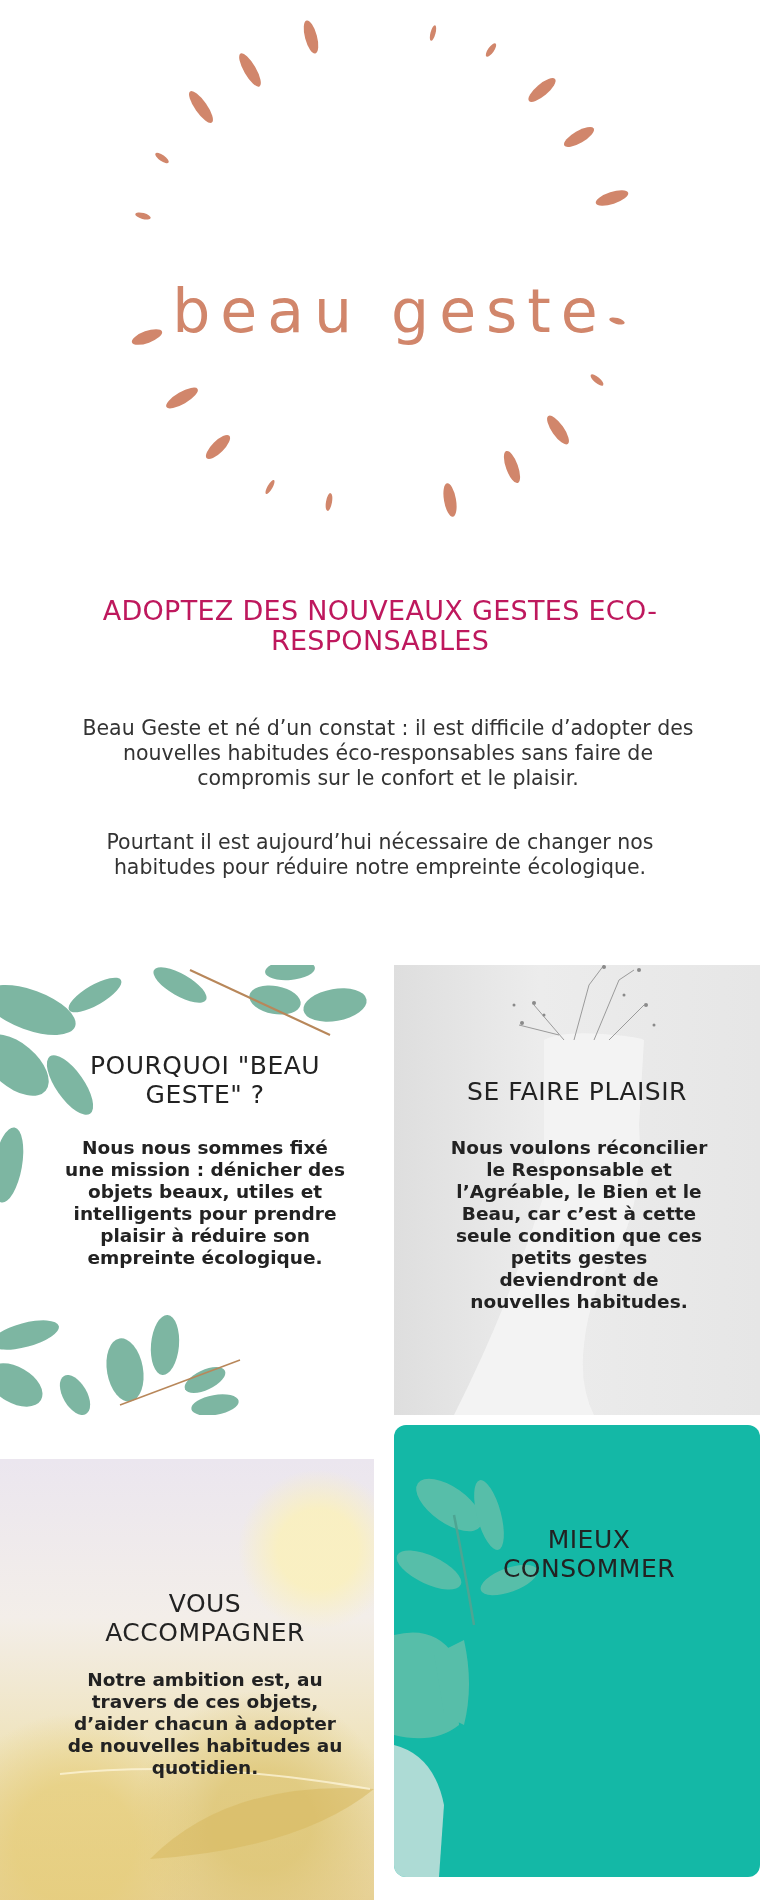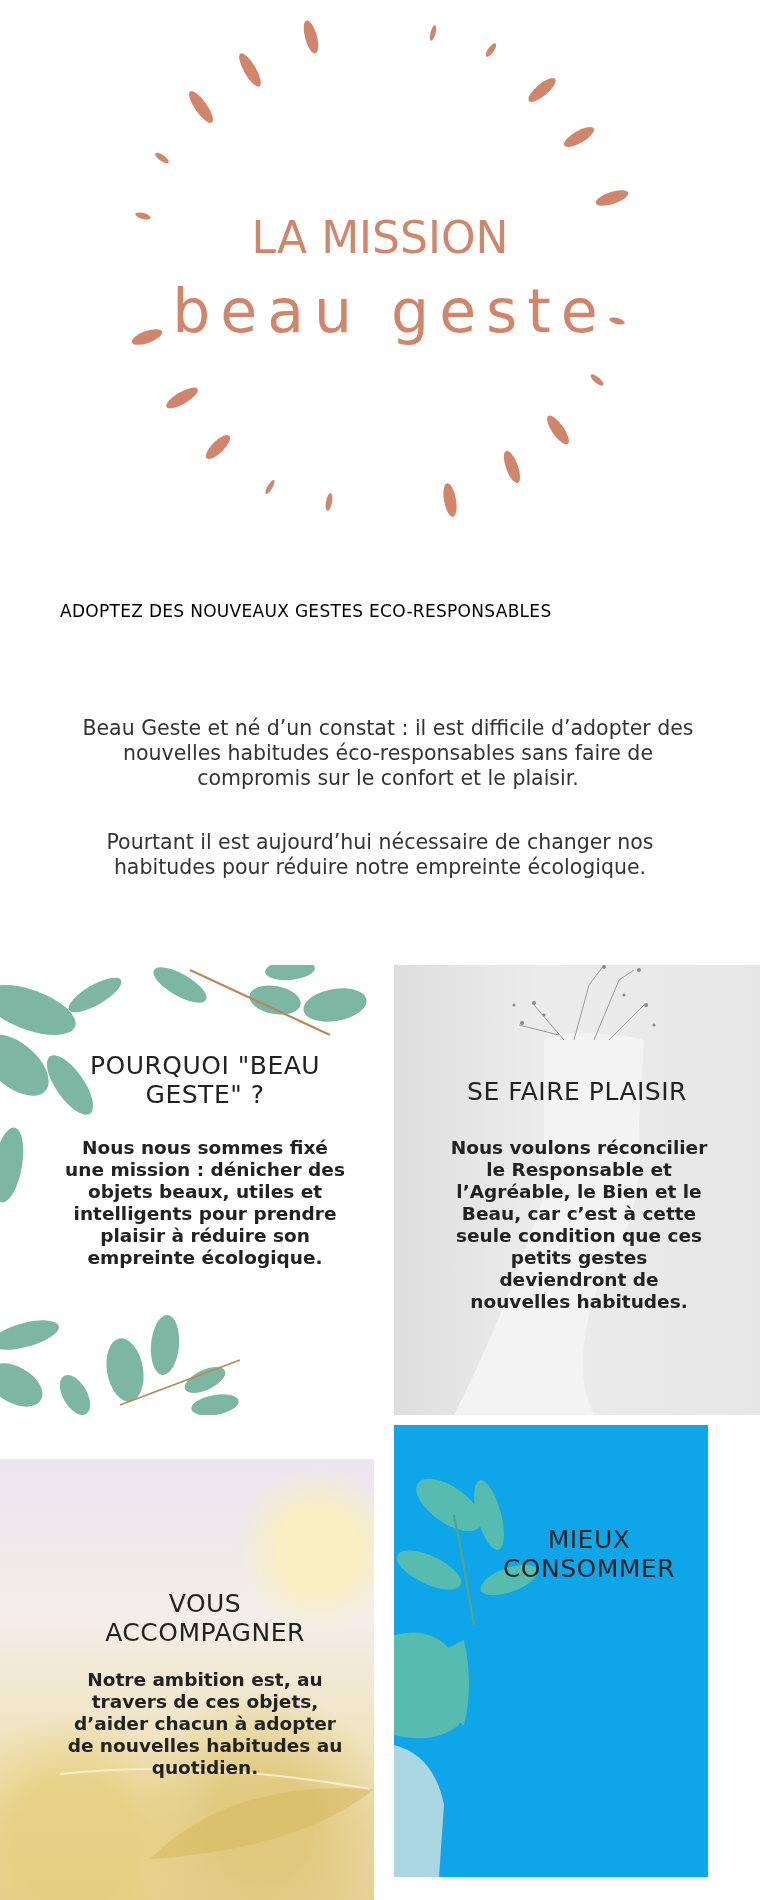--- a/index.html
+++ b/index.html
@@ -4,40 +4,40 @@
 <style>
   html, body { margin:0; padding:0; background:#ffffff; }
   body { width:760px; height:1900px; position:relative; overflow:hidden;
          font-family:"DejaVu Sans", sans-serif; color:#222; }
   .hero { position:absolute; left:0; top:0; width:760px; height:540px; }
   .hero svg { position:absolute; left:0; top:0; }
   .hero-title { position:absolute; left:0; width:760px; text-align:center; color:#d1866b; }
   .hero-title.t1 { top:212px; font-size:44px; letter-spacing:0px; font-family:"DejaVu Sans", sans-serif; font-weight:normal; }
   .hero-title.t2 { top:276px; font-size:60px; letter-spacing:10px; font-family:"DejaVu Sans", sans-serif; font-weight:normal; padding-left:10px; }
 
-  .intro-heading { position:absolute; left:60px; width:640px; top:596px; 
-                   font-size:17px; line-height:30px; color:#000000; letter-spacing:0.3px; }
+  .intro-heading { position:absolute; left:60px; width:640px; top:596px; text-align:center;
+                   font-size:27px; line-height:30px; color:#be185d; letter-spacing:0.3px; }
   .intro-text { position:absolute; left:60px; width:640px; text-align:center;
                 font-size:20.5px; line-height:25px; color:#333; }
   .intro-text.p1 { top:708px; }
   .intro-text.p2 { top:830px; }
 
   .panel { position:absolute; overflow:hidden; }
   .panel .ptitle { position:absolute; left:0; width:100%; text-align:center; font-size:25px; line-height:29px; color:#222; letter-spacing:0.5px; }
   .panel .ptext { position:absolute; text-align:center; font-size:18.5px; line-height:22px; color:#222; font-weight:bold; }
 
   #p1 { left:0; top:965px; width:374px; height:450px; background:#ffffff; }
   #p2 { left:394px; top:965px; width:366px; height:450px; background:linear-gradient(90deg,#dedede 0%,#ececec 40%,#e6e6e6 100%); }
   #p3 { left:0; top:1425px; width:374px; height:452px;
         background:
           radial-gradient(circle at 85% 20%, rgba(250,240,190,0.9) 0 40px, transparent 80px),
           radial-gradient(circle at 20% 85%, rgba(230,205,120,0.7) 0 60px, transparent 130px),
           radial-gradient(circle at 70% 80%, rgba(220,195,110,0.7) 0 50px, transparent 130px),
           linear-gradient(180deg,#ebe6ef 0%,#f3eee9 35%,#efe3bb 65%,#e6cf91 100%); margin-top: 34px; }
-  #p4 { left:394px; top:1425px; width:314px; height:452px; background:#0ea5e9; }
+  #p4 { left:394px; top:1425px; width:366px; height:452px; background:#14b8a6;border-radius:12px; }
 </style>
 </head>
 <body>
 
 <div class="hero">
   <svg width="760" height="540" viewBox="0 0 760 540">
     <g fill="#d1866b">
       <ellipse cx="311" cy="37" rx="6" ry="17" transform="rotate(-15 311 37)"></ellipse>
       <ellipse cx="433" cy="33" rx="2.5" ry="8" transform="rotate(15 433 33)"></ellipse>
       <ellipse cx="491" cy="50" rx="3" ry="8" transform="rotate(35 491 50)"></ellipse>
@@ -54,21 +54,20 @@
       <ellipse cx="597" cy="380" rx="3" ry="8" transform="rotate(-50 597 380)"></ellipse>
       <ellipse cx="182" cy="398" rx="6" ry="18" transform="rotate(-120 182 398)"></ellipse>
       <ellipse cx="558" cy="430" rx="6" ry="17" transform="rotate(-35 558 430)"></ellipse>
       <ellipse cx="218" cy="447" rx="6" ry="16" transform="rotate(-135 218 447)"></ellipse>
       <ellipse cx="512" cy="467" rx="6" ry="17" transform="rotate(-20 512 467)"></ellipse>
       <ellipse cx="270" cy="487" rx="2.5" ry="8" transform="rotate(-150 270 487)"></ellipse>
       <ellipse cx="329" cy="502" rx="3" ry="9" transform="rotate(-170 329 502)"></ellipse>
       <ellipse cx="450" cy="500" rx="6" ry="17" transform="rotate(-10 450 500)"></ellipse>
     </g>
   </svg>
-  <div class="hero-title t1">LA MISSION</div>
   <div class="hero-title t2">beau geste</div>
 </div>
 
 <h2 class="intro-heading" style="margin:0;font-weight:normal;">ADOPTEZ DES NOUVEAUX GESTES ECO-RESPONSABLES</h2>
 <p class="intro-text p1" style="margin:8px;">Beau Geste et né d’un constat : il est difficile d’adopter des nouvelles habitudes éco-responsables sans faire de compromis sur le confort et le plaisir.</p>
 <p class="intro-text p2" style="margin:0;">Pourtant il est aujourd’hui nécessaire de changer nos habitudes pour réduire notre empreinte écologique.</p>
 
 <div class="panel" id="p1">
   <svg width="374" height="450" viewBox="0 0 374 450" style="position:absolute;left:0;top:0;">
     <g fill="#6fae98" opacity="0.9">

